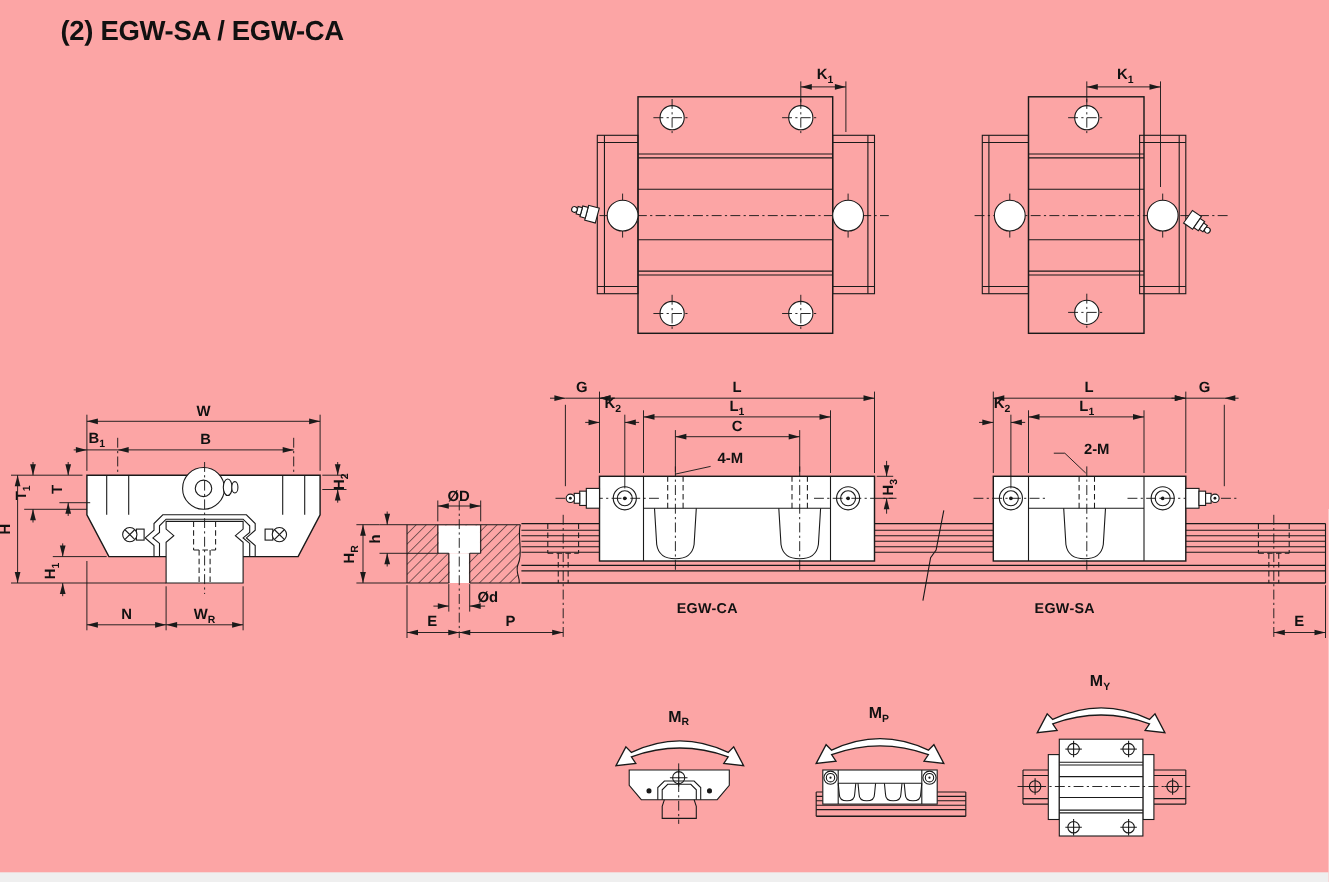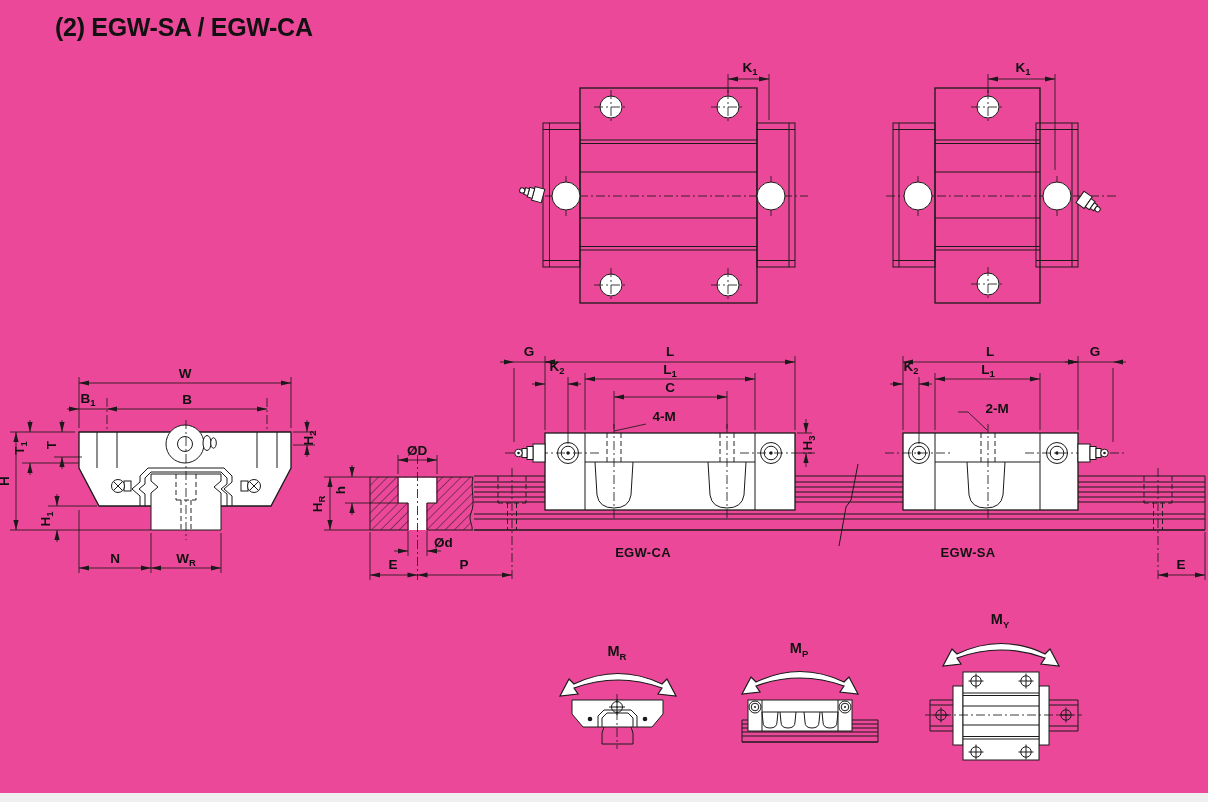--- a/index.html
+++ b/index.html
@@ -1,16 +1,16 @@
 <!DOCTYPE html>
 <html><head>
 <meta charset="utf-8">
 <style>
   html,body{margin:0;padding:0;background:#fff;}
-  .page{position:relative;width:1208px;height:802px;background:#ec4899;overflow:hidden;
+  .page{position:relative;width:1208px;height:802px;background:#fca5a5;overflow:hidden;
         font-family:"Liberation Sans",sans-serif;}
   svg{position:absolute;top:0;left:0;}
   svg text{fill:#111;font-family:"Liberation Sans","DejaVu Sans",sans-serif;}
   .title{font-size:25px;font-weight:700;letter-spacing:-0.3px;}
   .dim{font-size:13.5px;font-weight:600;}
   .model{font-size:13px;font-weight:700;letter-spacing:.3px;}
   .mom{font-size:14.5px;font-weight:600;}
   .sub{font-size:9.5px;font-weight:600;}
   .ln{stroke:#1a1a1a;stroke-width:1.3;fill:none;}
   .ln2{stroke:#1a1a1a;stroke-width:1;fill:none;}

